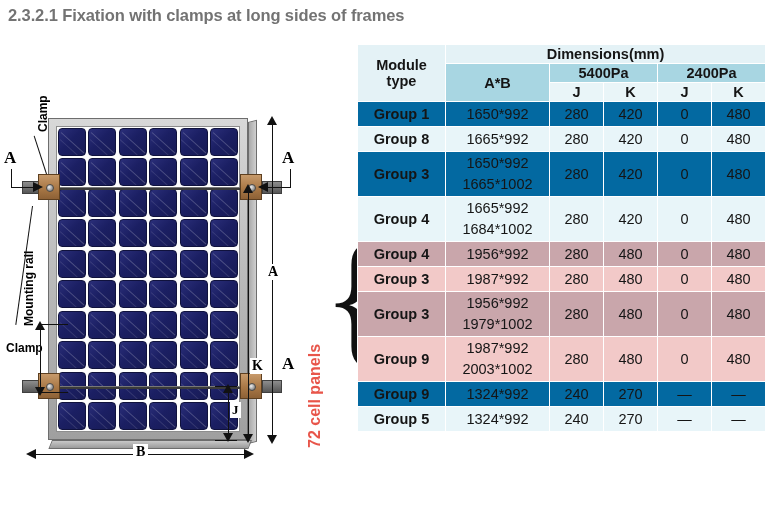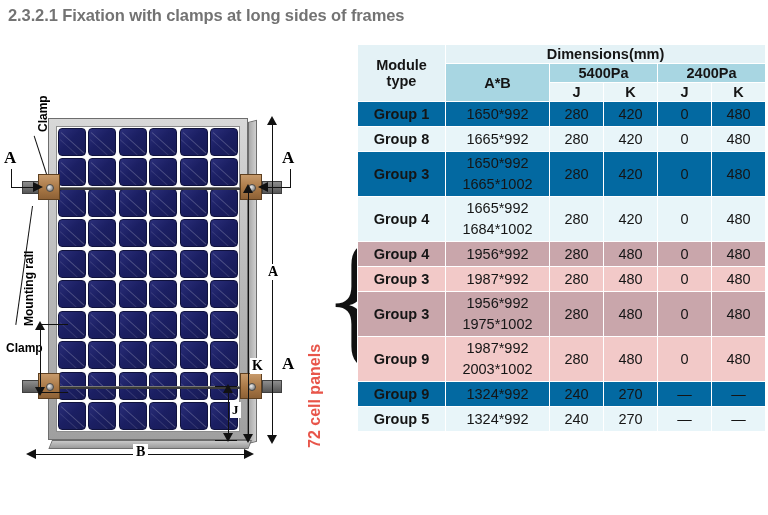--- a/index.html
+++ b/index.html
@@ -470,21 +470,21 @@
             </td>
             <td class="r-pink-lite txt-pink" style="height: 25px;">280</td>
             <td class="r-pink-lite txt-pink" style="height: 25px;">480</td>
             <td class="r-pink-lite txt-pink dash" style="height: 25px;">0</td>
             <td class="r-pink-lite txt-pink dash" style="height: 25px;">480</td>
           </tr>
           <tr>
             <td class="r-pink-dark grp grp-pink" style="height: 42px;">Group 3</td>
             <td class="r-pink-dark txt-pink two-line" style="height: 42px;">
               <div>1956*992</div>
-              <div>1975*1002</div>
+              <div>1979*1002</div>
             </td>
             <td class="r-pink-dark txt-pink" style="height: 42px;">280</td>
             <td class="r-pink-dark txt-pink" style="height: 42px;">480</td>
             <td class="r-pink-dark txt-pink dash" style="height: 42px;">0</td>
             <td class="r-pink-dark txt-pink dash" style="height: 42px;">480</td>
           </tr>
           <tr>
             <td class="r-pink-lite grp grp-pink" style="height: 42px;">Group 9</td>
             <td class="r-pink-lite txt-pink two-line" style="height: 42px;">
               <div>1987*992</div>

